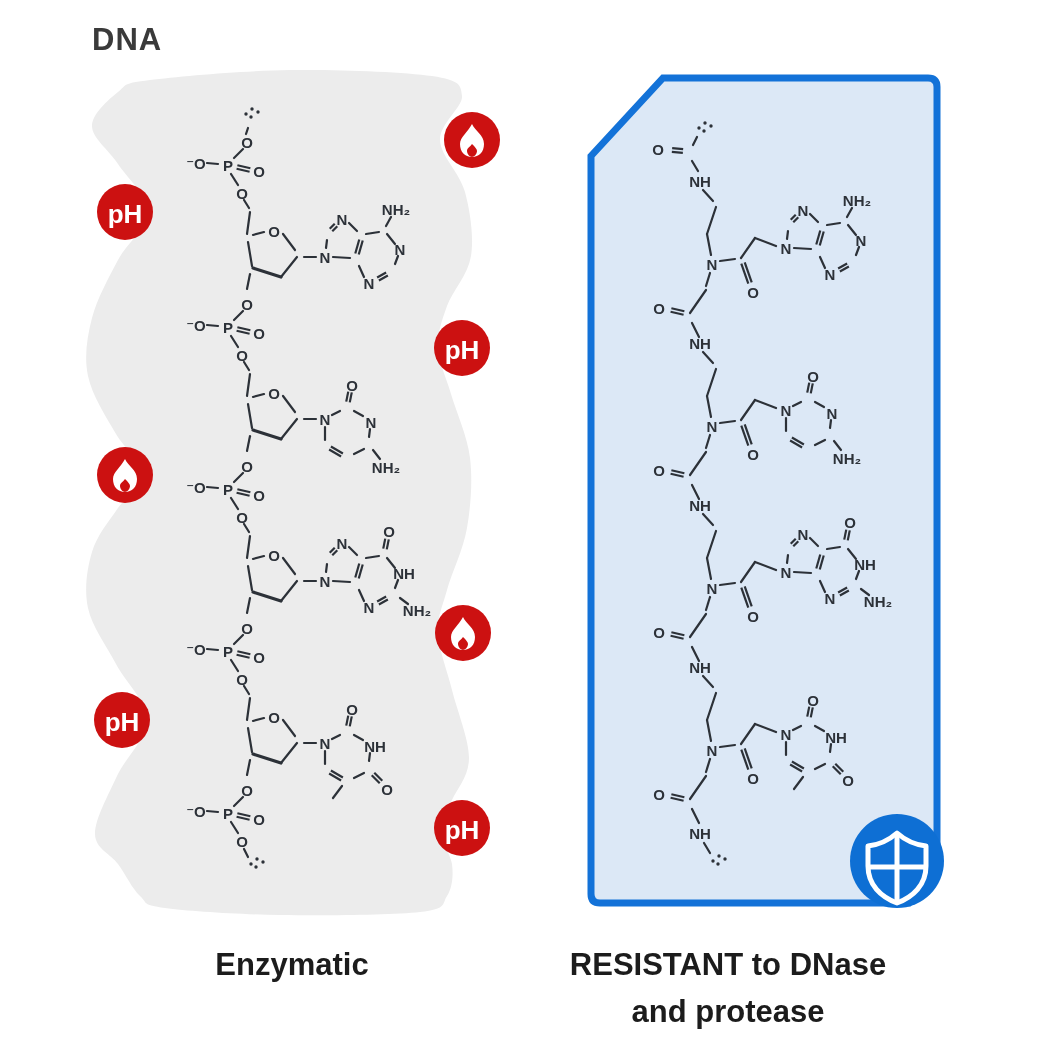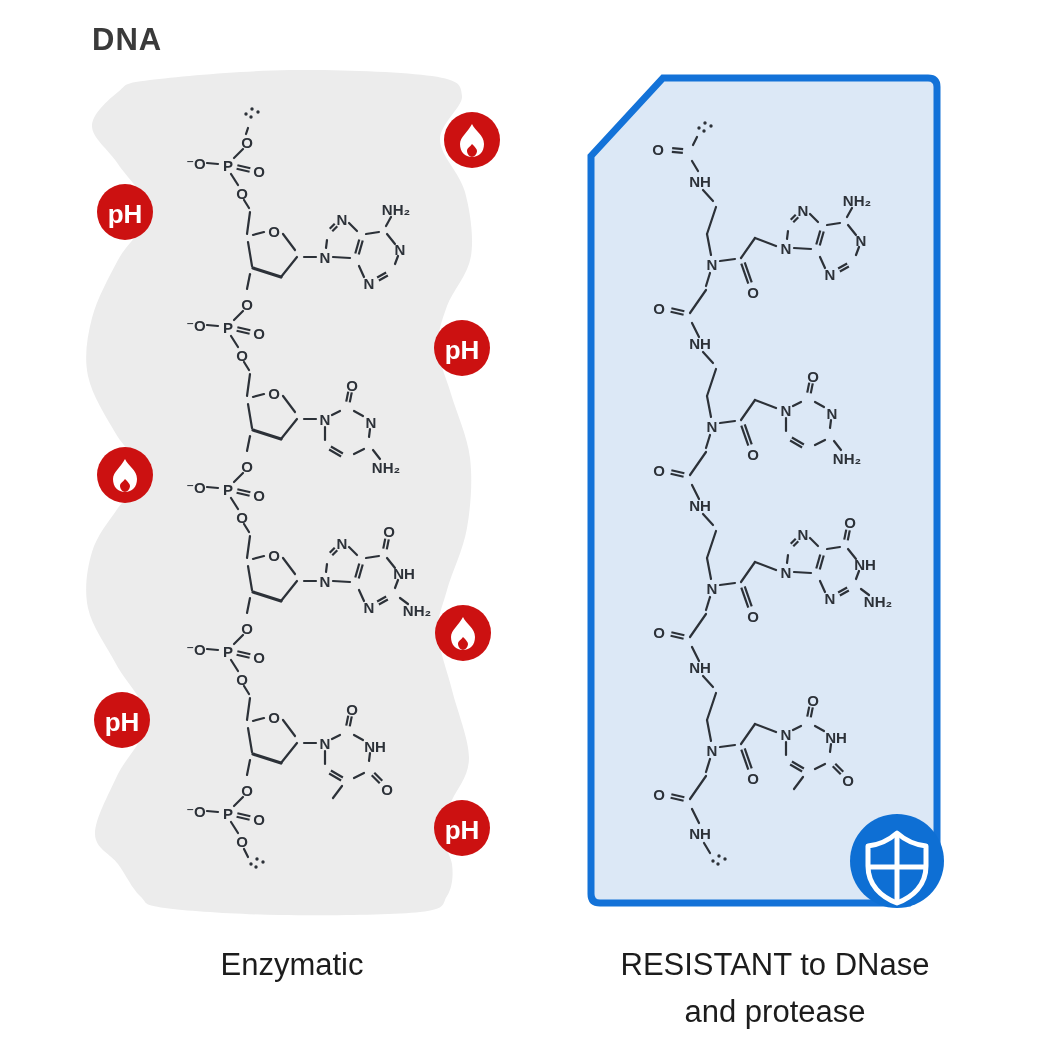--- a/index.html
+++ b/index.html
@@ -4,23 +4,23 @@
 <style>
   html,body{margin:0;padding:0;background:#ffffff;}
   .stage{position:relative;width:1044px;height:1044px;background:#fff;overflow:hidden;
          font-family:"Liberation Sans",sans-serif;}
   #art{position:absolute;left:0;top:0;width:1044px;height:1044px;}
   .panel-title{position:absolute;top:22px;width:400px;text-align:left;
                font-size:31px;font-weight:600;letter-spacing:1px;}
   .panel-title.left{left:92px;color:var(--title-dark,#3a3a3a);}
   .panel-title.right{left:558px;color:var(--accent,#1372d8);}
   .caption{position:absolute;top:941px;width:440px;text-align:center;
-           font-size:31px;line-height:47px;color:var(--text-dark,#1c1c1c);font-weight:400;}
+           font-size:31px;line-height:47px;color:var(--text-dark,#1c1c1c);font-weight:700;}
   .caption.left{left:72px;}
-  .caption.right{left:555px;}
+  .caption.right{left:508px;}
   .atom{font:600 15px "Liberation Sans","DejaVu Sans",sans-serif;fill:var(--ink,#2c3138);}
   .badge-label{font:700 26px "Liberation Sans",sans-serif;fill:#fff;}
 </style>
 </head>
 <body>
 
 <div class="stage">
 
   <svg id="art" viewBox="0 0 1044 1044" xmlns="http://www.w3.org/2000/svg">
     <path id="gray-blob" fill="#ececec" d="M150 80C178.7 76.3 243.0 70.7 290 70C337.0 69.3 403.3 71.7 432 76C460.7 80.3 460.7 85.3 462 96C463.3 106.7 439.5 124.0 440 140C440.5 156.0 459.8 172.7 465 192C470.2 211.3 474.0 237.0 471 256C468.0 275.0 452.5 290.7 447 306C441.5 321.3 437.3 333.3 438 348C438.7 362.7 445.7 375.7 451 394C456.3 412.3 467.3 435.7 470 458C472.7 480.3 470.8 506.0 467 528C463.2 550.0 451.8 572.5 447 590C442.2 607.5 437.2 616.3 438 633C438.8 649.7 446.8 669.2 452 690C457.2 710.8 469.0 739.7 469 758C469.0 776.3 457.2 788.3 452 800C446.8 811.7 438.0 817.3 438 828C438.0 838.7 450.5 852.7 452 864C453.5 875.3 452.3 888.0 447 896C441.7 904.0 447.8 908.8 420 912C392.2 915.2 322.5 915.7 280 915C237.5 914.3 188.3 911.2 165 908C141.7 904.8 147.8 903.3 140 896C132.2 888.7 125.5 874.3 118 864C110.5 853.7 95.2 848.7 95 834C94.8 819.3 108.3 795.0 117 776C125.7 757.0 147.2 738.7 147 720C146.8 701.3 125.8 682.7 116 664C106.2 645.3 92.0 626.7 88 608C84.0 589.3 87.0 568.7 92 552C97.0 535.3 109.2 520.8 118 508C126.8 495.2 145.3 487.3 145 475C144.7 462.7 125.5 450.5 116 434C106.5 417.5 92.0 395.3 88 376C84.0 356.7 87.0 337.3 92 318C97.0 298.7 108.7 277.7 118 260C127.3 242.3 148.0 228.0 148 212C148.0 196.0 127.3 178.3 118 164C108.7 149.7 92.0 138.0 92 126C92.0 114.0 108.3 99.7 118 92C127.7 84.3 121.3 83.7 150 80Z"></path>

